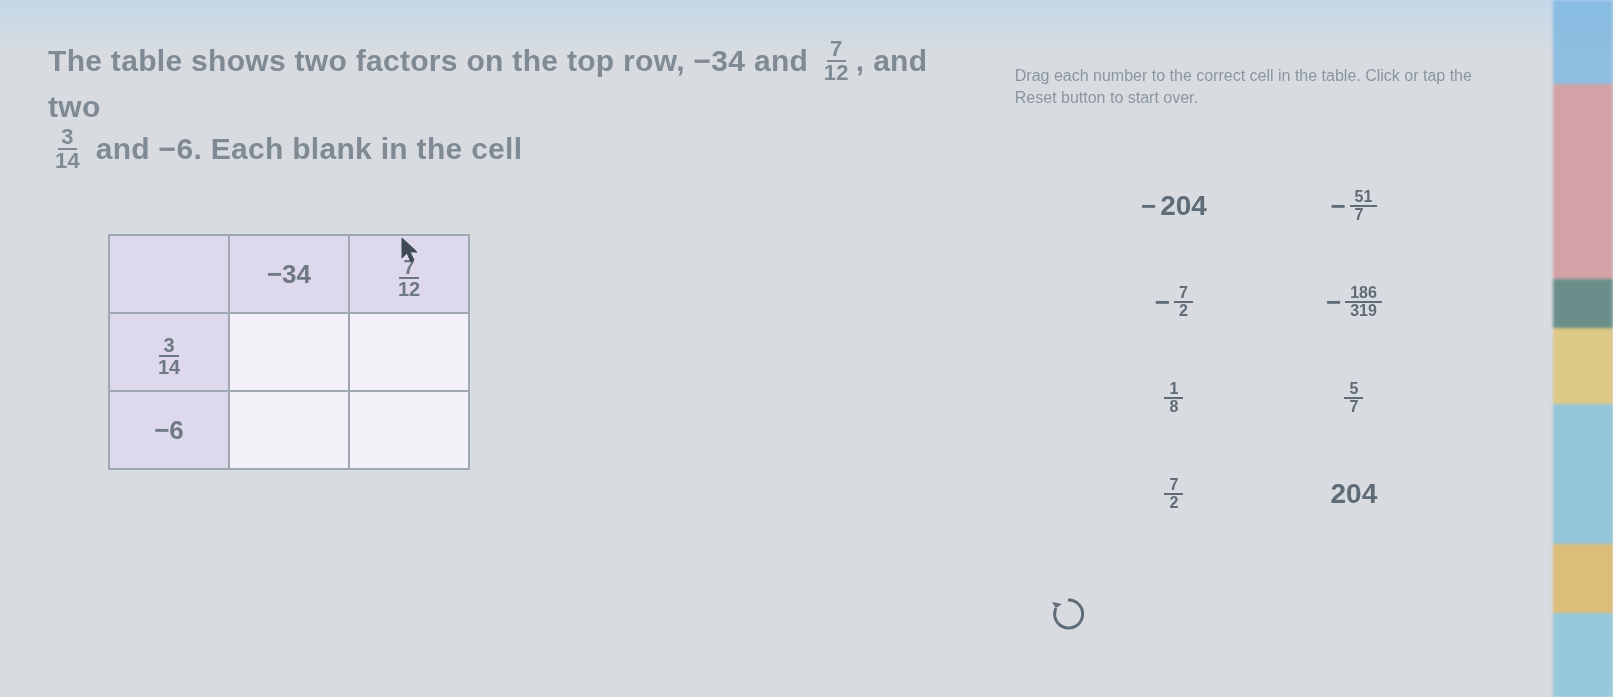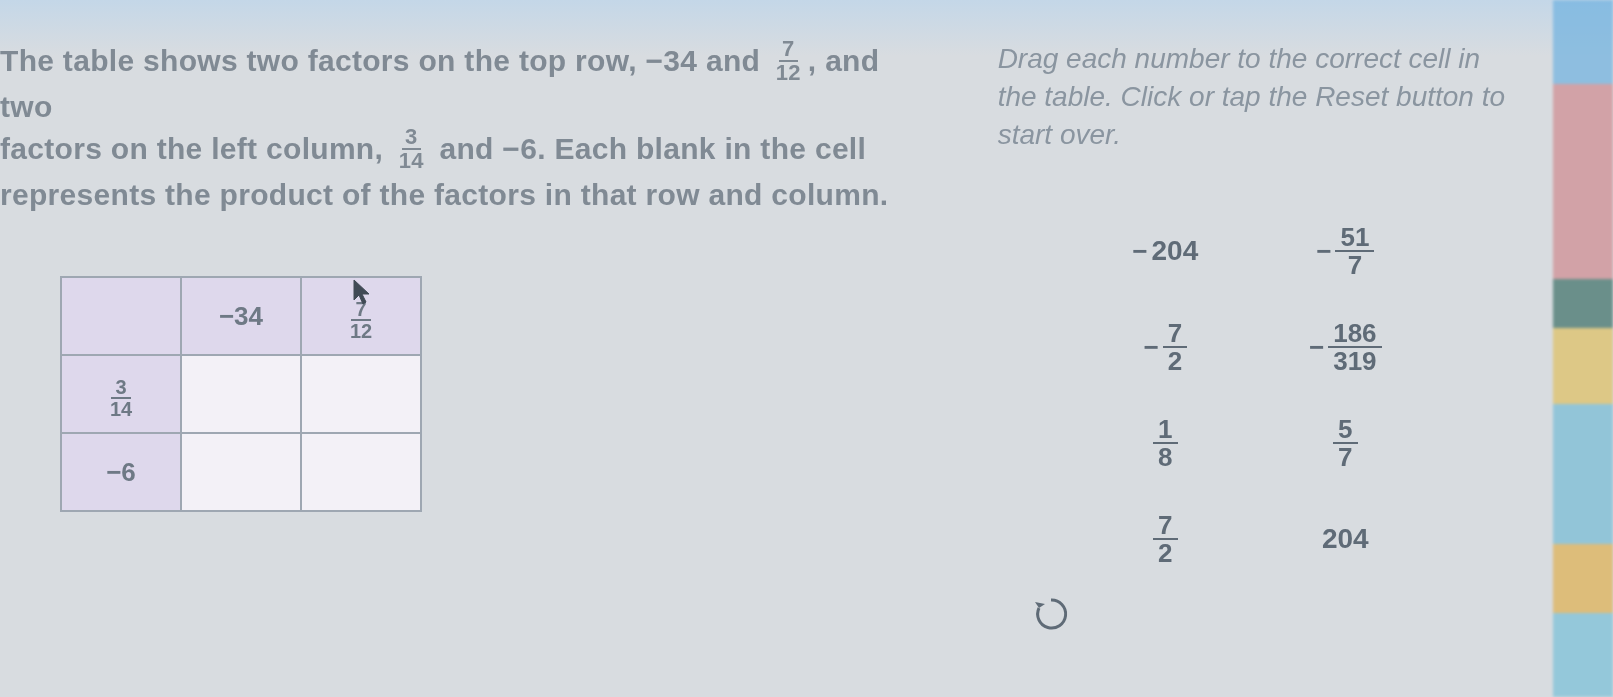--- a/index.html
+++ b/index.html
@@ -16,20 +16,21 @@
     width: 100%;
     height: 100%;
     background: linear-gradient(180deg, #c4d7e8 0%, #d8dce0 8%, #d8dce0 100%);
     padding: 40px 40px 20px 0;
     position: relative;
   }
   .left-col {
     flex: 1.8;
     padding-right: 40px;
     color: #7a8590;
+    padding-left: 48px;
   }
   .right-col {
     flex: 1;
     padding-left: 30px;
     padding-right: 60px;
     color: #6a7682;
     position: relative;
   }
   .problem-text {
     font-size: 30px;
@@ -54,25 +55,24 @@
   .problem-text .frac .den { padding: 0 3px; }
 
   .instr-heading {
     font-size: 28px;
     font-weight: 700;
     line-height: 1.35;
     color: #717d89;
     filter: blur(0.4px);
   }
   .instr-sub {
-    font-size: 28px;
-    font-style: italic;
+    font-size: 16px;
     color: #8a95a0;
     line-height: 1.35;
-    margin-top: 0;
+    margin-top: 25px;
     filter: blur(0.5px);
   }
 
   
   .prod-table {
     margin-top: 60px;
     margin-left: 60px;
     border-collapse: collapse;
     background: #e6e2ef;
   }
@@ -122,22 +122,22 @@
     justify-content: center;
     font-size: 28px;
     font-weight: 700;
     min-height: 56px;
     cursor: grab;
     filter: blur(0.4px);
   }
   .tile .frac {
     display: inline-flex;
     flex-direction: column;
-    align-items: center;
-    font-size: 26px;
+    align-items: flex-start;
+    font-size: 16px;
     line-height: 1;
   }
   .tile .frac .n { border-bottom: 2px solid #5f6b77; padding: 0 5px; }
   .tile .frac .d { padding: 0 5px; }
   .tile .neg { margin-right: 4px; font-size: 26px; }
 
   .reset-area {
     position: absolute;
     left: 60px;
     bottom: 40px;
@@ -167,25 +167,24 @@
 <body>
 
 <div class="page">
 
   <div class="left-col">
     <div class="problem-text">
       <span>The table shows two factors on the top row, </span><span>−34</span><span> and </span><span class="frac">
           <span class="num">7</span>
           <span class="den">12</span>
         </span><span>, and two</span><br>
-      <span>factors on the left column, </span><span class="frac">
+      <span class="frac">
           <span class="num">3</span>
           <span class="den">14</span>
         </span><span> and </span><span>−6</span><span>. Each blank in the cell</span><br>
-      <span>represents the product of the factors in that row and column.</span>
     </div>
 
     <table class="prod-table">
       <tbody>
           <tr>
         <td class="hdr"></td>
         <td class="hdr"><span>−34</span></td>
         <td class="hdr">
           <span class="cursor-icon">
             <svg width="20" height="28" viewBox="0 0 20 28">

